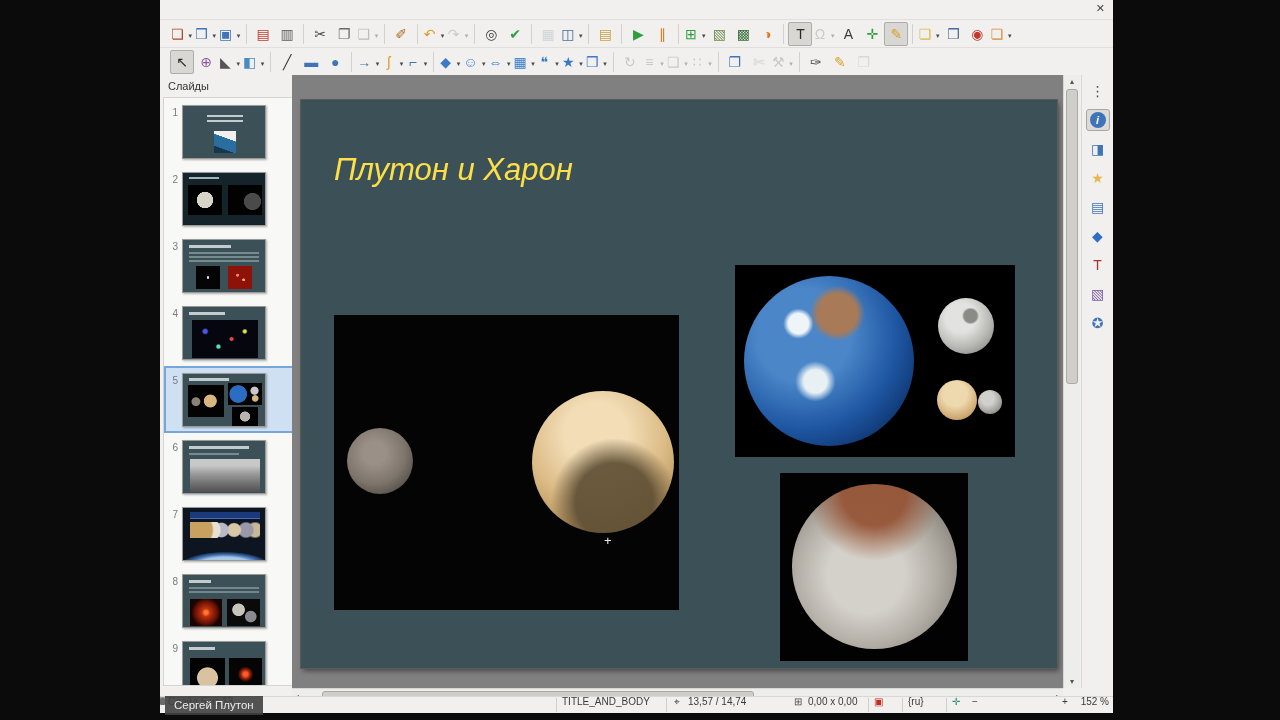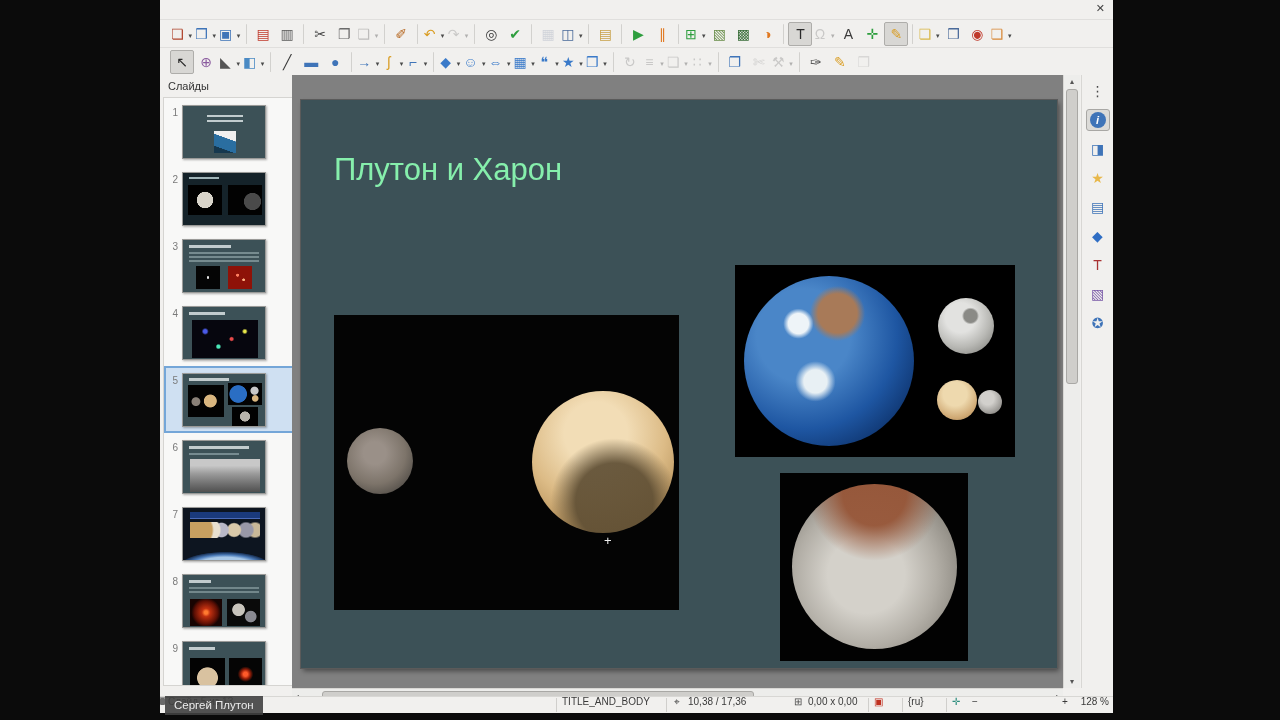--- a/index.html
+++ b/index.html
@@ -121,21 +121,21 @@
   .ps-up { top:1px; } .ps-down { bottom:1px; }
   .ps-thumb { position:absolute; left:2px; right:2px; top:13px; height:330px;
               background:#c9c8c5; border:1px solid #aaa9a6; border-radius:4px; }
   .panel-collapse { position:absolute; right:-2px; top:312px; font-size:8px; color:#3a3a3a; }
 
   
   .workspace { position:absolute; left:132px; top:75px; right:50px; bottom:25px;
                background:#808080; overflow:hidden; }
   .slide { position:absolute; left:9px; top:25px; width:756px; height:568px; background:#3c5157;
            box-shadow:0 0 0 1px #5a5a5a, 2px 3px 5px rgba(0,0,0,.45); }
-  .slide-title { position:absolute; left:33px; top:52px; font-size:31px; color:#86efac; }
+  .slide-title { position:absolute; left:33px; top:52px; font-size:31px; color:#fde047;font-style:italic; }
   .slide-body  { position:absolute; left:33px; top:112px; width:676px; font-size:19px;
                  line-height:26px; color:#dde3e3; }
 
   .img1 { position:absolute; left:33px; top:215px; width:345px; height:295px; background:#040404; }
   .charon-s { position:absolute; left:13px; top:113px; width:66px; height:66px; border-radius:50%;
               background:radial-gradient(circle at 42% 38%, #9a9088 0 20%, #7d746a 55%, #55504a 80%, #38342e 100%); }
   .pluto-s  { position:absolute; left:198px; top:76px; width:142px; height:142px; border-radius:50%;
               background:radial-gradient(circle at 58% 78%, rgba(92,76,50,.9) 0 28%, rgba(92,76,50,0) 46%),
                          radial-gradient(circle at 45% 30%, #f2ddb6 0 25%, #dcbb86 55%, #b8935c 80%, #8a6c40 100%); }
 
@@ -613,31 +613,31 @@
         <span class="g" style="color: rgb(63, 116, 184);">✪</span>
       </span>
     </div>
 
   <div class="statusbar">
     <span class="st-counter">Слайд 5 из 13</span>
     <span class="st-layout">TITLE_AND_BODY</span>
     <div class="st-sep" style="left:396px"></div>
     <div class="st-sep" style="left:506px"></div>
     <span class="st-pos-ic">⌖</span>
-    <span class="st-pos">10,38 / 17,36</span>
+    <span class="st-pos">13,57 / 14,74</span>
     <span class="st-size-ic">⊞</span>
     <span class="st-size">0,00 x 0,00</span>
     <div class="st-sep" style="left:708px"></div>
     <span class="st-mod">▣</span>
     <div class="st-sep" style="left:742px"></div>
     <span class="st-lang">{ru}</span>
     <div class="st-sep" style="left:786px"></div>
     <span class="st-fit">✛</span>
     <span class="st-zo">−</span>
     <div class="st-track"></div>
     <div class="st-knob"></div>
     <span class="st-zi">+</span>
-    <span class="st-zoom">128 %</span>
+    <span class="st-zoom">152 %</span>
   </div>
 
 </div>
 
 <div class="badge">Сергей Плутон</div>
 
 </body></html>

